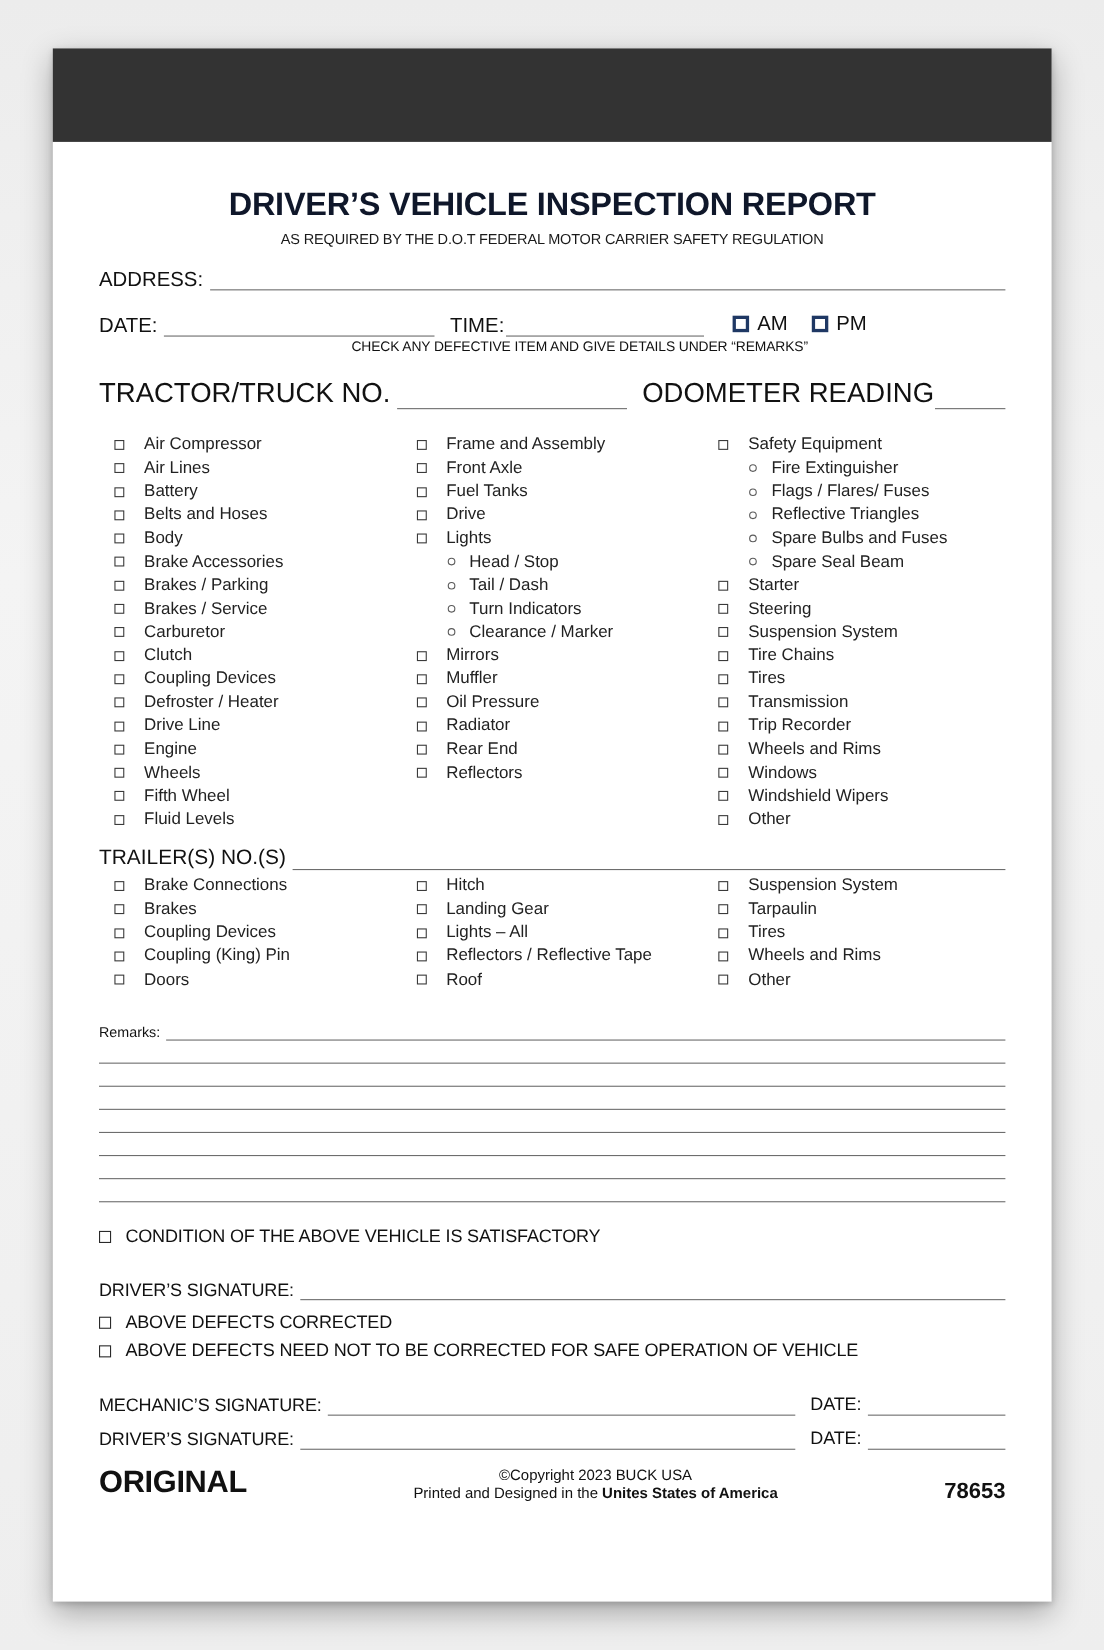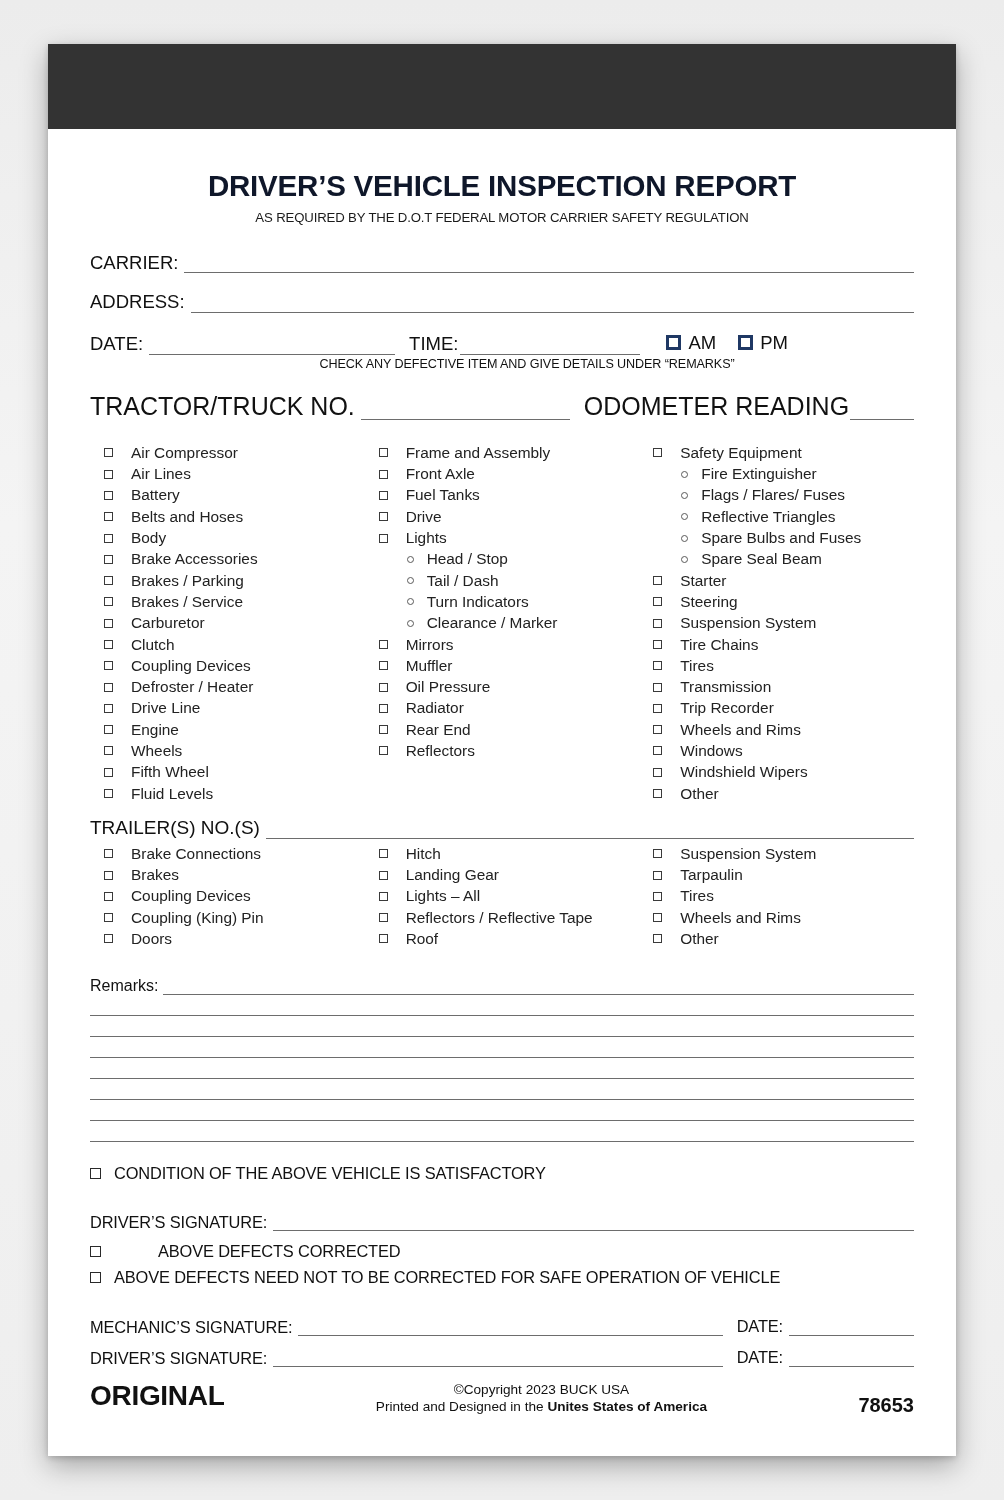--- a/index.html
+++ b/index.html
@@ -130,21 +130,21 @@
   
   .trailer-head {
     display: flex; align-items: flex-end;
     font-size: 19px;
     margin-top: 14px;
   }
   .trailer-cols { display: flex; margin-top: 4px; }
 
   
   .remarks-wrap { margin-top: 24px; }
-  .rem-first { display: flex; align-items: flex-end; font-size: 16px; }
+  .rem-first { display: flex; align-items: flex-end; font-size: 13px; }
   .rem-first .rlbl { white-space: nowrap; }
   .rline {
     border-bottom: 1.4px solid #6d6d6d;
     height: 21px;
     flex: 1;
     margin-left: 5px;
   }
   .rfull { border-bottom: 1.4px solid #6d6d6d; height: 21px; width: 100%; }
 
   
@@ -157,21 +157,21 @@
     width: 11px; height: 11px;
     border: 1.4px solid #2a2a2a;
     background: #fff;
     flex: none;
   }
   .decl-row .lbl { margin-left: 13px; white-space: nowrap; }
   .m-cond { margin-top: 22px; }
 
   .sigrow { display: flex; align-items: flex-end; font-size: 16.4px; letter-spacing: -0.15px; }
   .m-drvsig { margin-top: 30px; }
-  .m-def1 { margin-top: 11px; gap: 44px; }
+  .m-def1 { margin-top: 11px; }
   .m-def2 { margin-top: 7px; }
 
   .m-mech { margin-top: 30px; }
   .m-drv2 { margin-top: 12px; }
   .datelbl { margin-left: 14px; white-space: nowrap; }
 
   
   .footer {
     display: flex;
     align-items: flex-start;
@@ -190,24 +190,20 @@
 
 <div id="root">
   <div class="page">
     <div class="topbar"></div>
 
     <div class="sheet">
 
       <div class="title">DRIVER’S VEHICLE INSPECTION REPORT</div>
       <div class="subtitle">AS REQUIRED BY THE D.O.T FEDERAL MOTOR CARRIER SAFETY REGULATION</div>
 
-      <div class="frow m-carrier">
-        <span class="flabel">CARRIER:</span>
-        <span class="fline"></span>
-      </div>
 
       <div class="frow m-address">
         <span class="flabel">ADDRESS:</span>
         <span class="fline"></span>
       </div>
 
       <div class="frow m-date">
         <span class="flabel">DATE:</span>
         <span class="fline fixed" style="width:246px"></span>
         <span class="flabel" style="margin-left:14px">TIME:</span>

